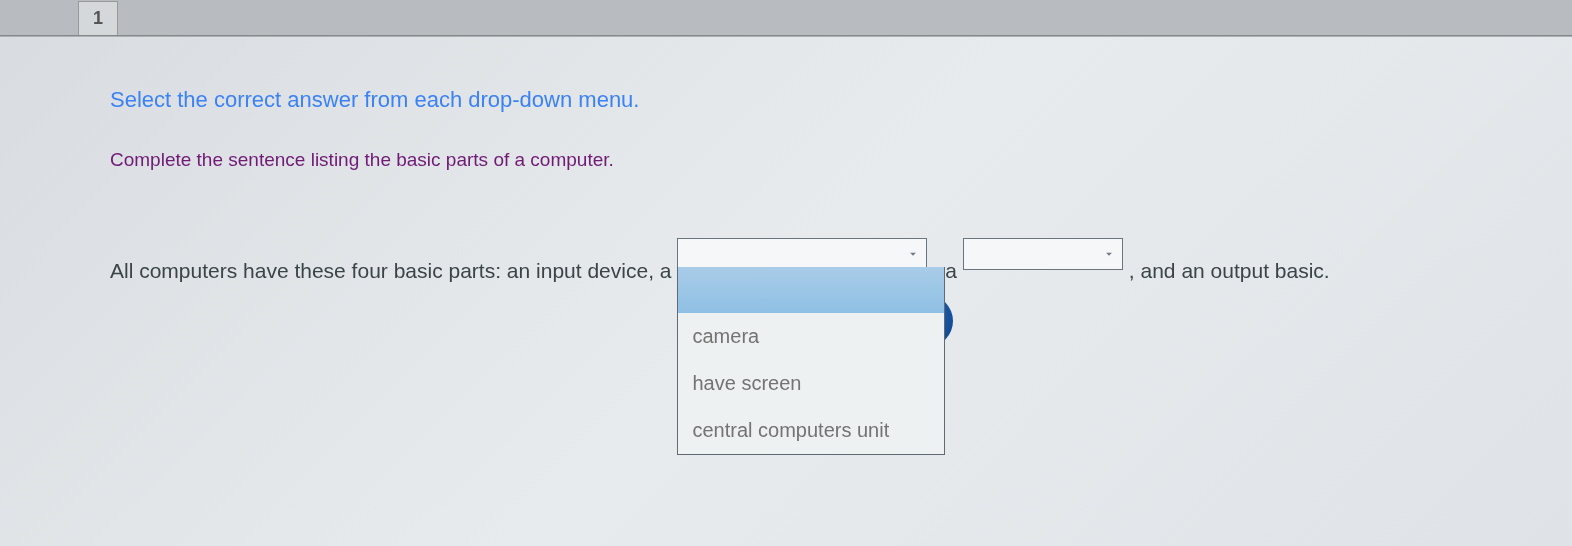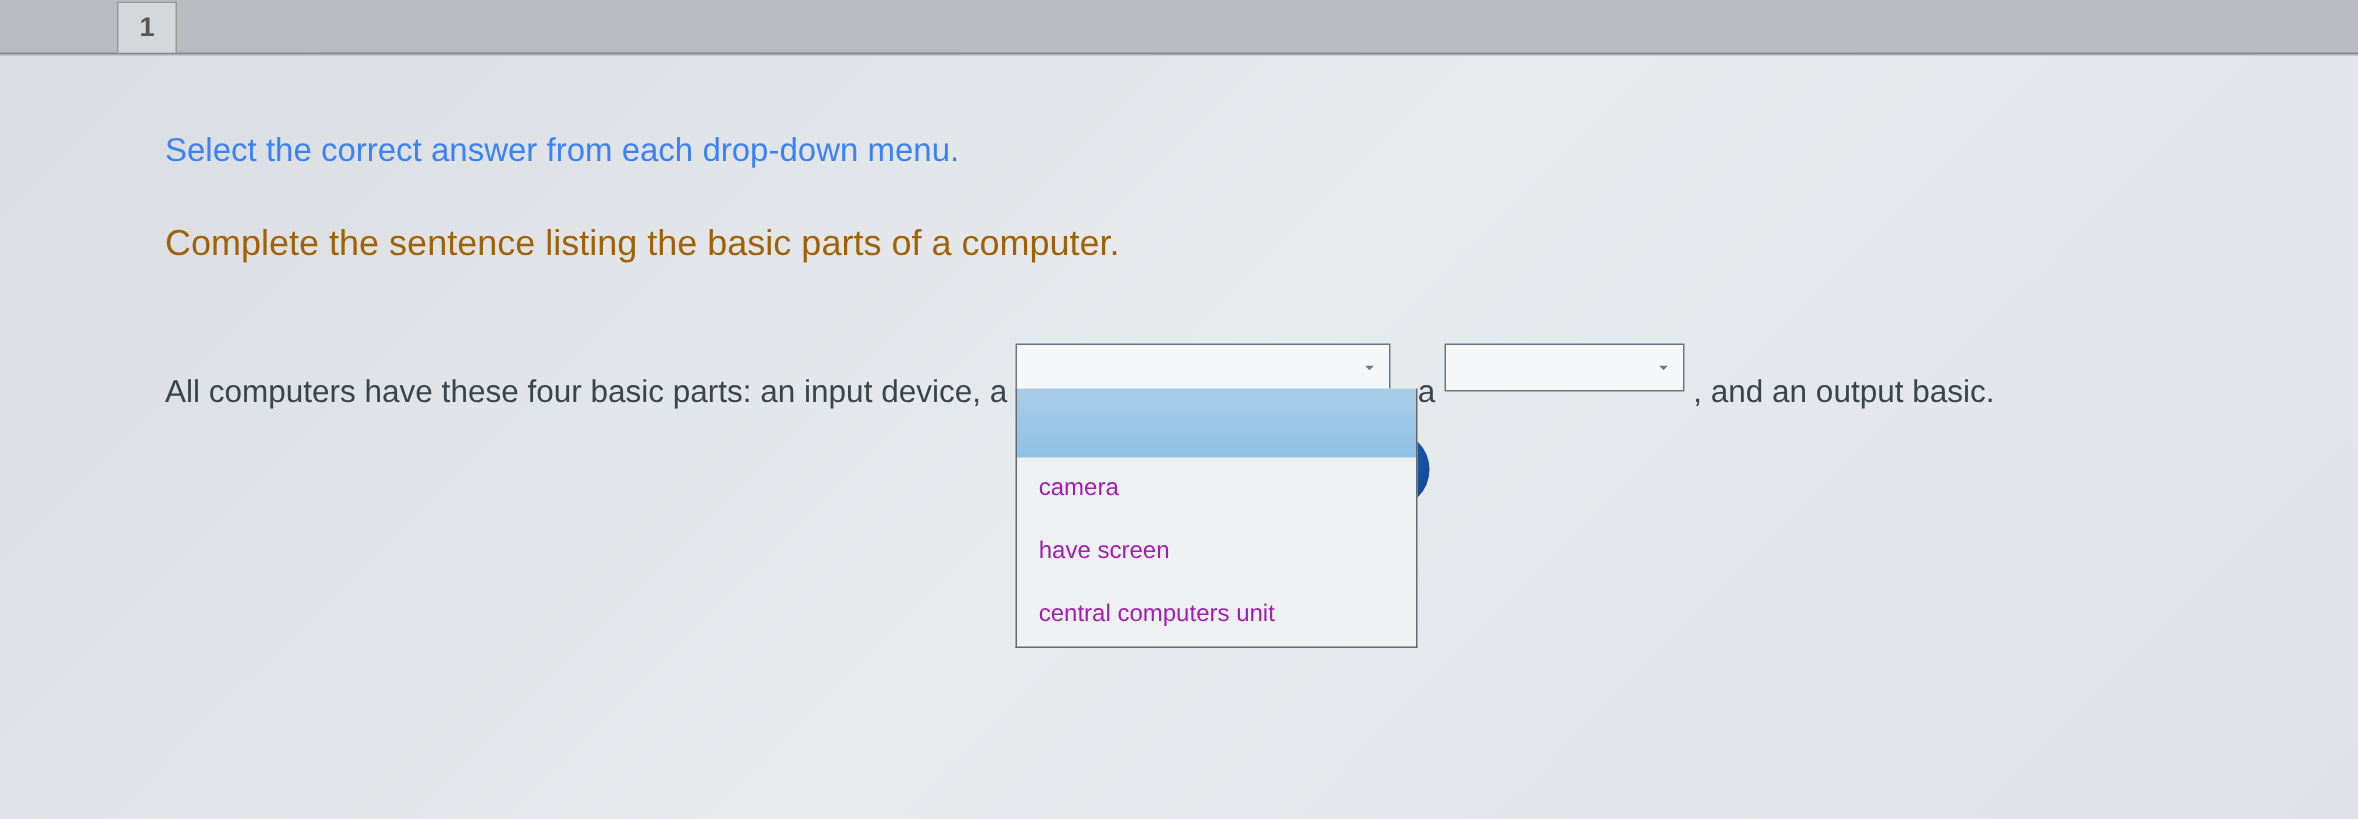--- a/index.html
+++ b/index.html
@@ -35,23 +35,23 @@
     .content {
       padding: 50px 60px 30px 110px;
       color: #3a4449;
     }
     .instruction {
       font-size: 22px;
       margin-bottom: 36px;
       color: #3b82f6;
     }
     .sub-instruction {
-      font-size: 24px;
-      margin-bottom: 36px;
-      color: #a16207;
+      font-size: 19px;
+      margin-bottom: 51px;
+      color: #701a75;
     }
     .sentence-row {
       display: flex;
       align-items: center;
       flex-wrap: nowrap;
       font-size: 21px;
       color: #3a4449;
       position: relative;
     }
     .sentence-text {
@@ -89,22 +89,22 @@
       top: 32px;
       left: 0;
       width: 268px;
       background: #eef1f2;
       border: 1px solid #5f6a73;
       border-top: none;
       z-index: 10;
     }
     .dropdown-option {
       padding: 12px 14px;
-      font-size: 16px;
-      color: #a21caf;
+      font-size: 20px;
+      color: #737373;
       cursor: pointer;
     }
     .dropdown-option.highlighted {
       background: linear-gradient(#a9cce8, #8fc0e4);
     }
     .dropdown-option.blank {
       height: 46px;
     }
     .blue-dot {
       position: absolute;

